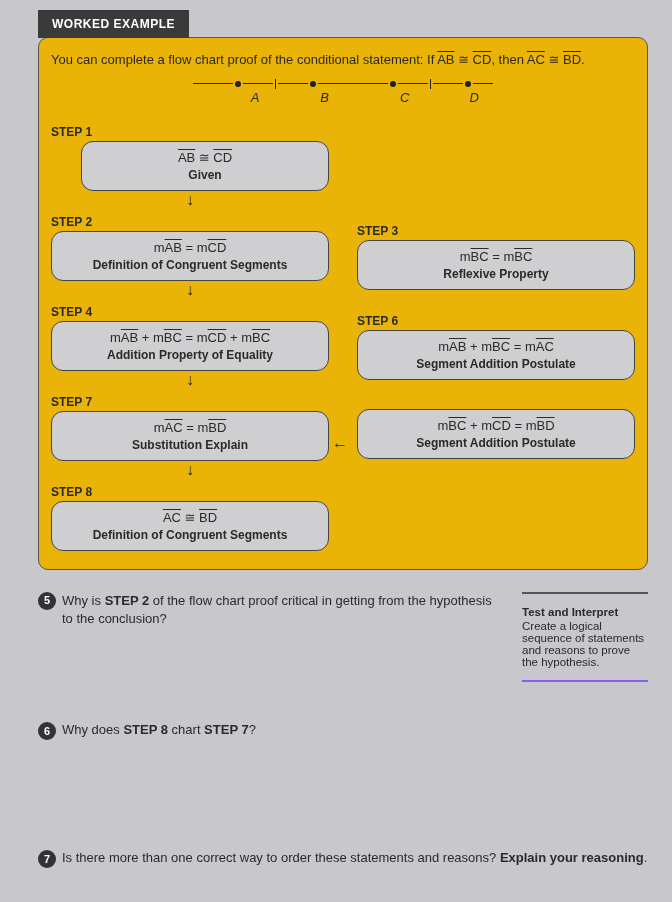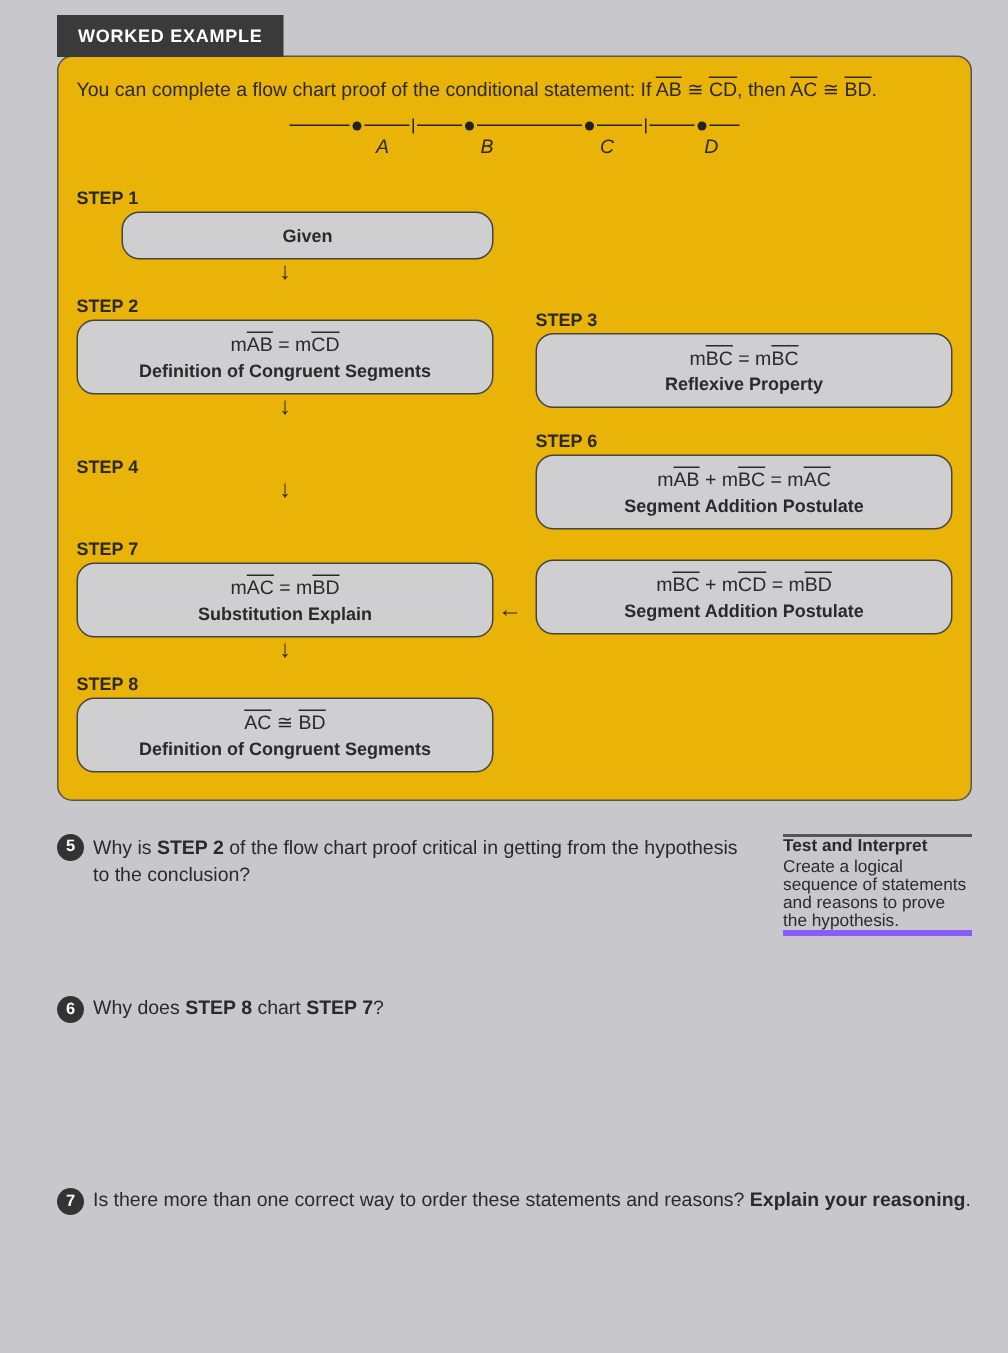--- a/index.html
+++ b/index.html
@@ -15,21 +15,21 @@
   .step-lbl{font-weight:bold;font-size:12px;margin:6px 0 2px}
   .row{display:flex;gap:28px;align-items:center}
   .col{flex:1}
   .box{border:1.5px solid #444;border-radius:12px;padding:8px 10px;text-align:center;background:#cfcfd2;font-size:12.5px}
   .box .eq{font-size:13px;margin-bottom:3px}
   .box .reason{font-weight:bold;font-size:12px}
   .arrow-down{text-align:center;font-size:16px;line-height:14px;margin:2px 0}
   .q-row{display:flex;gap:18px;margin-top:22px;align-items:flex-start}
   .q-main{flex:1;font-size:13px;line-height:1.4}
   .badge{display:inline-flex;width:18px;height:18px;background:#333;color:#fff;border-radius:50%;font-size:11px;font-weight:bold;align-items:center;justify-content:center;margin-right:6px;flex-shrink:0}
-  .sidebar{width:126px;font-size:11.5px;border-top:2px solid #555;border-bottom:4px solid #8b5cf6;padding:0 0}
+  .sidebar{width:126px;font-size:11.5px;border-top:2px solid #555;border-bottom:2px solid #8b5cf6;padding:12px 0}
   .sidebar b{display:block;margin-bottom:2px}
   .q-block{display:flex;align-items:flex-start;margin-top:70px}
 </style>
 </head>
 <body>
 
 <div class="page">
   <div class="tab">WORKED EXAMPLE</div>
 
   <div class="outer-box">
@@ -45,20 +45,21 @@
         <span style="display:inline-block;width:76px;text-align:left">B</span>
         <span style="display:inline-block;width:66px;text-align:left">C</span>
         <span>D</span>
       </div>
     </div>
 
     <div class="row">
         <div class="col">
       <div class="step-lbl">STEP 1</div>
       <div class="box" style="max-width:240px;margin:0 auto 0 30px">
+        <div class="eq"><span class="over">AB</span><span> ≅ </span><span class="over">CD</span></div>
         <div class="reason">Given</div>
       </div>
       <div class="arrow-down">↓</div>
     </div>
         <div class="col"></div>
       </div>
 
     <div class="row">
       <div class="col">
         <div class="step-lbl">STEP 2</div>
@@ -73,20 +74,24 @@
         <div class="box">
           <div class="eq">m<span class="over">BC</span> = m<span class="over">BC</span></div>
           <div class="reason">Reflexive Property</div>
         </div>
       </div>
     </div>
 
     <div class="row">
       <div class="col">
         <div class="step-lbl">STEP 4</div>
+        <div class="box">
+          <div class="eq">m<span class="over">AB</span> + m<span class="over">BC</span> = m<span class="over">CD</span> + m<span class="over">BC</span></div>
+          <div class="reason">Addition Property of Equality</div>
+        </div>
         <div class="arrow-down">↓</div>
       </div>
       <div class="col">
         <div class="step-lbl">STEP 6</div>
         <div class="box">
           <div class="eq">m<span class="over">AB</span> + m<span class="over">BC</span> = m<span class="over">AC</span></div>
           <div class="reason">Segment Addition Postulate</div>
         </div>
       </div>
     </div>

